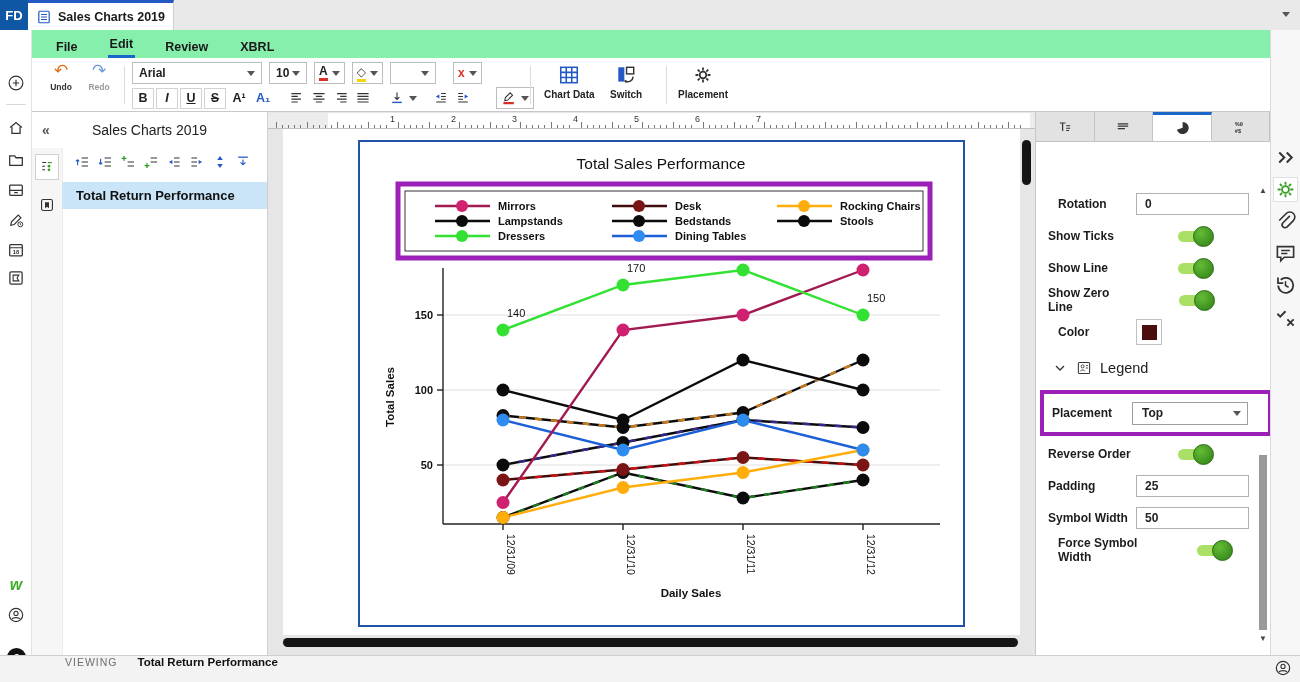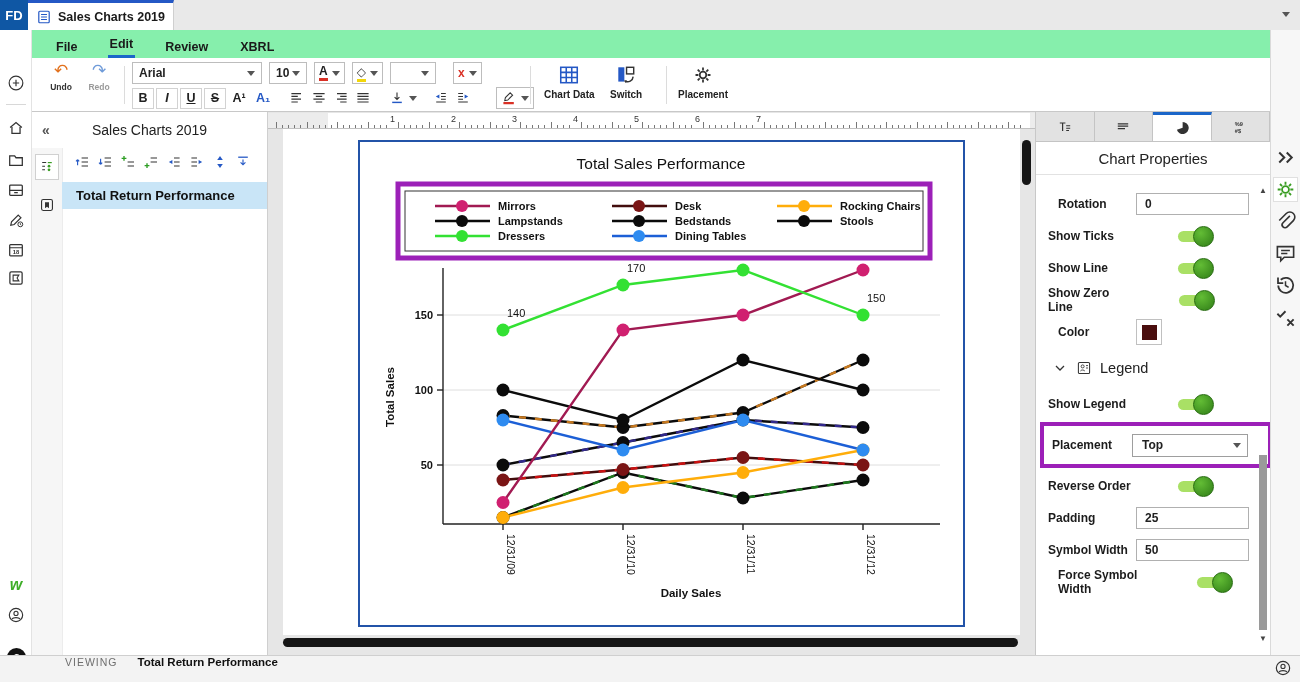--- a/index.html
+++ b/index.html
@@ -688,21 +688,20 @@
         </div>
         <div class="ptab">
           <span class="icn sm">
             <svg viewBox="0 0 20 20">
               <text x="3.5" y="9" font-size="7" font-weight="700" fill="currentColor">%9</text>
               <text x="3.5" y="17" font-size="7" font-weight="700" fill="currentColor">#$</text>
             </svg>
           </span>
         </div>
       </div>
-    <div id="ptitle">Chart Properties</div>
     <div id="pfields">
         <div class="prow">
           <span class="plabel ind">Rotation</span>
           <span class="pctl">
             <span class="pinput">0</span>
           </span>
         </div>
         <div class="prow">
           <span class="plabel">Show Ticks</span>
           <span class="pctl">
@@ -744,28 +743,20 @@
           <span class="icn sm">
             <svg viewBox="0 0 20 20">
               <rect x="3" y="3" width="14" height="14" rx="1.5" fill="none" stroke="currentColor" stroke-width="1.3"></rect>
               <circle cx="8.3" cy="8" r="1.9" fill="none" stroke="currentColor" stroke-width="1.1"></circle>
               <path d="M5.5 13.8c.5-1.7 5-1.7 5.5 0" fill="none" stroke="currentColor" stroke-width="1.1"></path>
               <path d="M12.5 7h2.5M12.5 10h2.5" stroke="currentColor" stroke-width="1.1"></path>
             </svg>
           </span>
           <span>Legend</span>
         </div>
-        <div class="prow">
-          <span class="plabel">Show Legend</span>
-          <span class="pctl">
-            <span class="toggle">
-              <span class="knob"></span>
-            </span>
-          </span>
-        </div>
         <div class="prow hl">
           <span class="plabel">Placement</span>
           <span class="pctl">
             <span class="pselect">
               <span>Top</span>
               <span class="car"></span>
             </span>
           </span>
         </div>
         <div class="prow">

